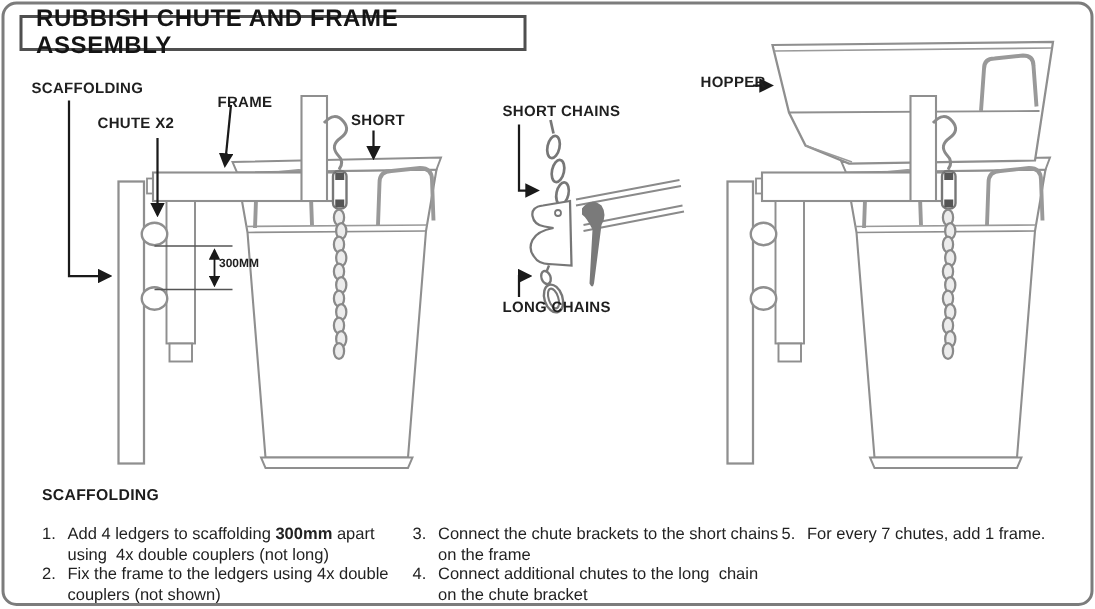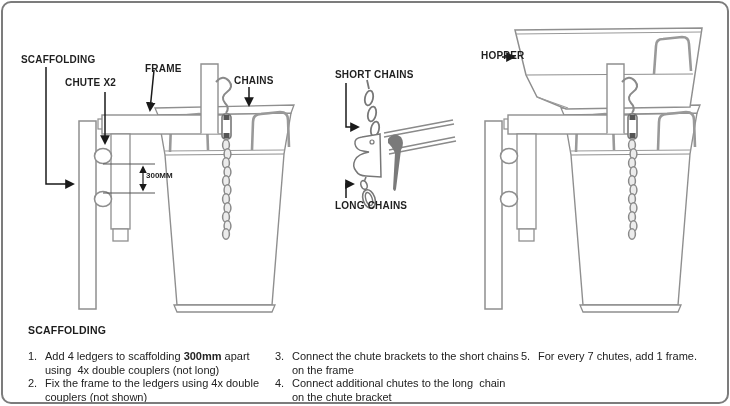--- a/index.html
+++ b/index.html
@@ -145,28 +145,31 @@
       <path d="M43,64 L43,181 L70,181" marker-end="url(#ah)"></path>
       <path d="M102,89 L102,140" marker-end="url(#ah)"></path>
       <path d="M151,67 L147,107" marker-end="url(#ah)"></path>
       <path d="M246,84 L246,102" marker-end="url(#ah)"></path>
       <path d="M343,80 L343,124 L355,124" marker-end="url(#ah)"></path>
       <path d="M343,195 L343,181 L350,181" marker-end="url(#ah)"></path>
       <path d="M499,54 L511,54" marker-end="url(#ah)"></path>
     </g>
   </svg>
 
+  <div class="title-box">
+    <span>RUBBISH CHUTE AND FRAME ASSEMBLY</span>
+  </div>
 
   <div class="lbl" style="left:18px;top:51px">SCAFFOLDING</div>
   <div class="lbl" style="left:62px;top:74px">CHUTE X2</div>
   <div class="lbl" style="left:142px;top:60px">FRAME</div>
-  <div class="lbl" style="left:231px;top:72px">CHAINS</div>
+  <div class="lbl" style="left:231px;top:72px">SHORT</div>
   <div class="lbl" style="left:332px;top:66px">SHORT CHAINS</div>
   <div class="lbl" style="left:332px;top:197px">LONG CHAINS</div>
-  <div class="lbl" style="left:478px;top:47px">HOPPER</div>
+  <div class="lbl" style="left:464px;top:47px">HOPPER</div>
   <div class="lbl dim-lbl" style="left:143px;top:168px">300MM</div>
 
   <div class="directions">
     <div class="dir-heading">SCAFFOLDING</div>
 
     <div class="dir-col dir-col1">
       <div class="dir-item">
         <span class="dir-num">1.</span>
         <span class="dir-text"><span>Add 4 ledgers to scaffolding </span><span class="dir-bold">300mm</span><span> apart using  4x double couplers (not long)</span></span>
       </div>

